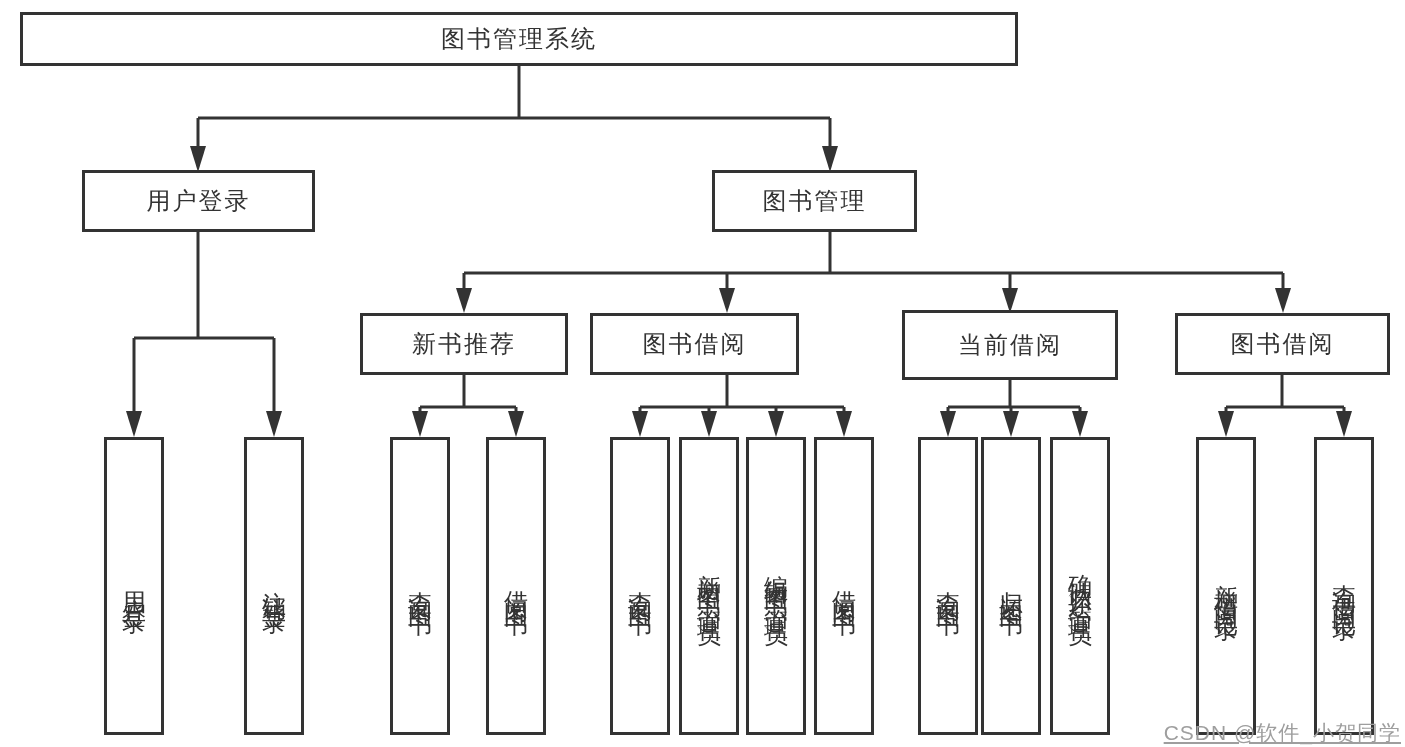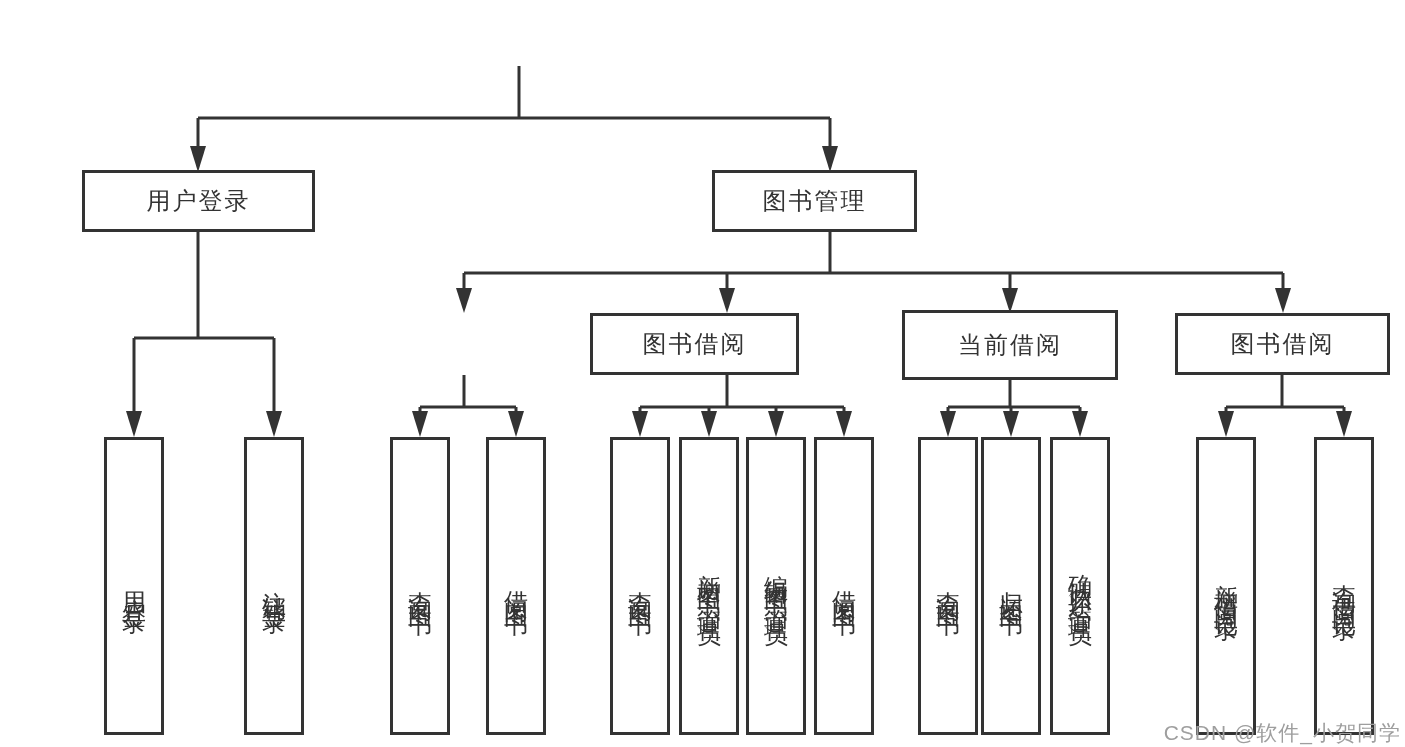--- a/index.html
+++ b/index.html
@@ -55,20 +55,21 @@
     font-size: 24px;
   }
   .watermark {
     position: absolute;
     top: 719px;
     right: 4px;
     font-size: 21px;
     color: var(--watermark, #9e9e9e);
     letter-spacing: 1px;
     white-space: nowrap;
+    text-decoration: underline;
   }
 </style>
 </head>
 <body>
 
 <div class="canvas">
 
   <svg class="connectors" viewBox="0 0 1405 747" xmlns="http://www.w3.org/2000/svg">
 
     <path d="M519,66 V118"></path>
@@ -124,28 +125,34 @@
     <polygon points="1072,411 1088,411 1080,437"></polygon>
 
     <path d="M1282,375 V407"></path>
     <path d="M1226,407 H1344"></path>
     <path d="M1226,407 V413"></path>
     <polygon points="1218,411 1234,411 1226,437"></polygon>
     <path d="M1344,407 V413"></path>
     <polygon points="1336,411 1352,411 1344,437"></polygon>
   </svg>
 
+  <div class="node" style="left:20px; top:12px; width:998px; height:54px;">
+    <span>图书管理系统</span>
+  </div>
 
   <div class="node" style="left:82px; top:170px; width:233px; height:62px;">
     <span>用户登录</span>
   </div>
   <div class="node" style="left:712px; top:170px; width:205px; height:62px;">
     <span>图书管理</span>
   </div>
 
+  <div class="node" style="left:360px; top:313px; width:208px; height:62px;">
+    <span>新书推荐</span>
+  </div>
   <div class="node" style="left:590px; top:313px; width:209px; height:62px;">
     <span>图书借阅</span>
   </div>
   <div class="node" style="left:902px; top:310px; width:216px; height:70px;justify-content:center;">
     <span>当前借阅</span>
   </div>
   <div class="node" style="left:1175px; top:313px; width:215px; height:62px;">
     <span>图书借阅</span>
   </div>
 

